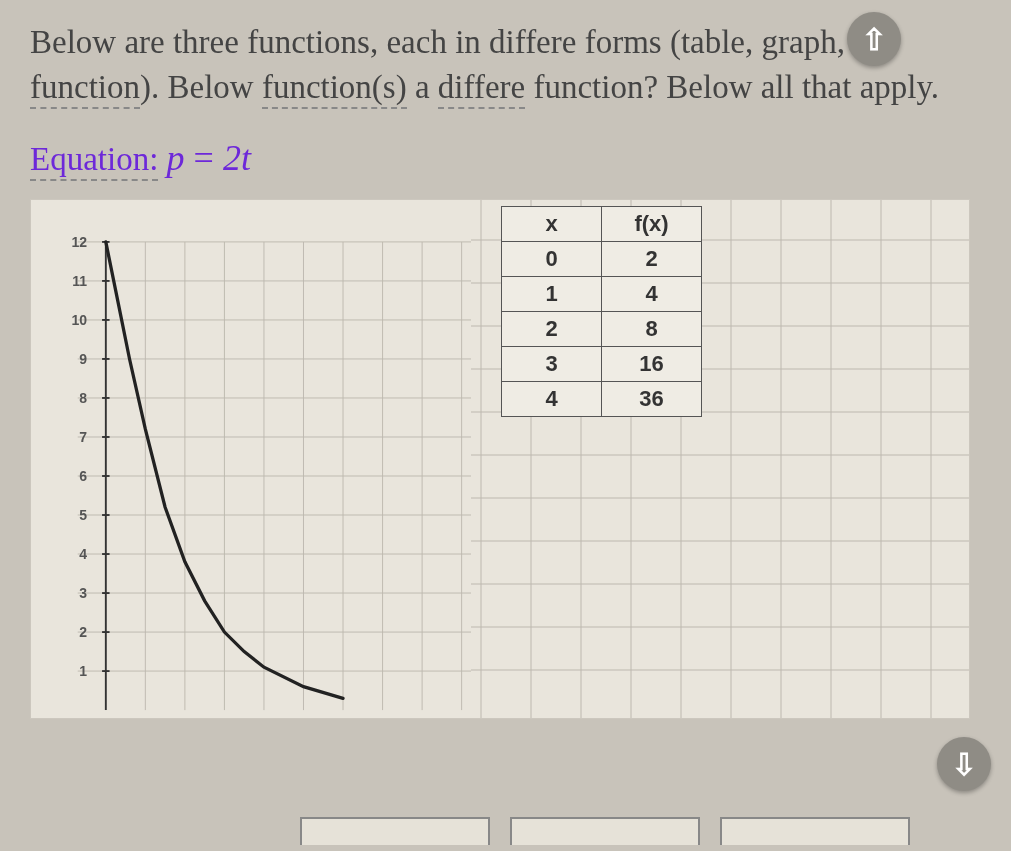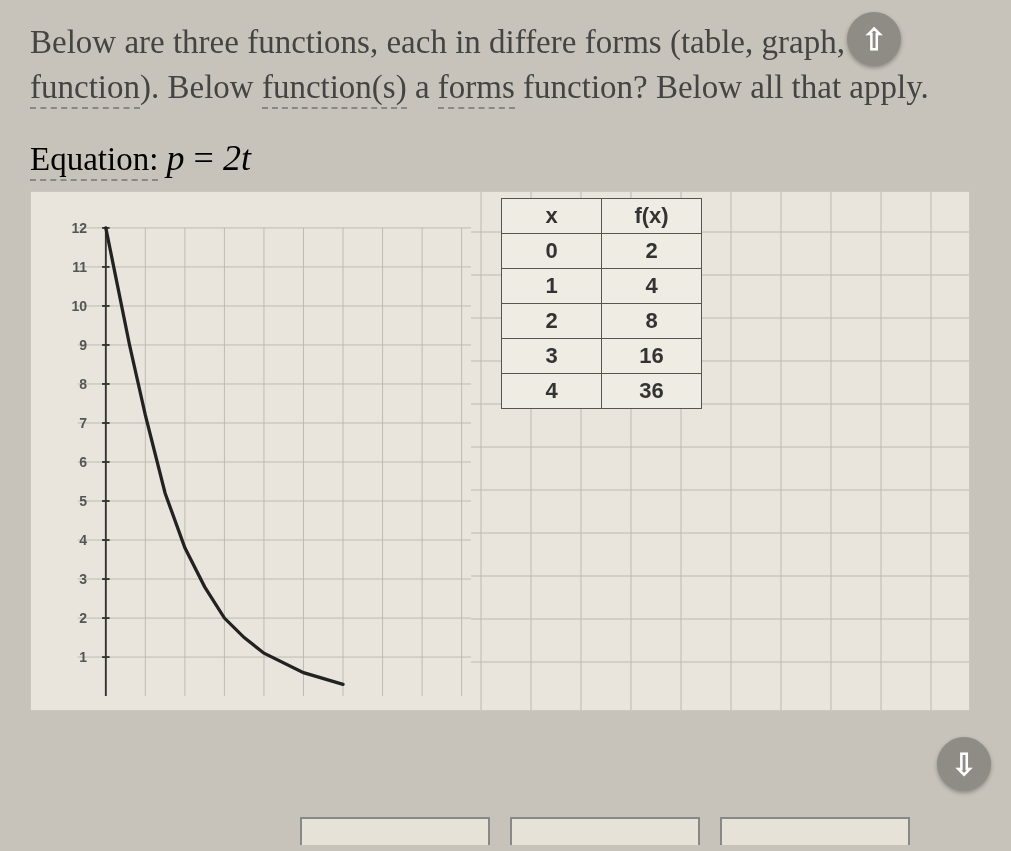--- a/index.html
+++ b/index.html
@@ -13,39 +13,39 @@
   }
   .question {
     font-size: 33px;
     line-height: 1.35;
     color: #444;
     margin-bottom: 28px;
   }
   .dunder { border-bottom: 2px dashed #888; padding-bottom: 2px; }
   .eq-label {
     font-size: 33px;
-    color: #000000;
-    margin-bottom: 12px;
+    color: #6d28d9;
+    margin-bottom: 20px;
   }
   .eq-label .lbl { border-bottom: 2px dashed #888; padding-bottom: 2px; }
   .eq-math { font-family: 'Times New Roman', serif; font-style: italic; font-size: 36px; }
   .eq-math .eq { font-style: normal; }
 
   .content-area {
     position: relative;
     width: 940px;
     height: 520px;
     background: #e9e5dc;
     border: 1px solid #ccc7be;
     overflow: hidden;
   }
 
   .chart {
     position: absolute;
-    left: 0; top: 10px;
+    left: 0; top: 16px;
     width: 440px; height: 520px; padding-left: 28px;
   }
   .chart svg { width: 100%; height: 100%; display: block; }
 
   .data-table {
     position: absolute;
     left: 470px; top: 6px;
     border-collapse: collapse;
     background: #efece4;
   }
@@ -102,21 +102,21 @@
     height: 28px;
     border: 2px solid #888;
     border-bottom: none;
     background: #e6e2d8;
   }
 </style>
 </head>
 <body>
 
 <div class="question">
-  <span>Below are three functions, each in differe</span><span> forms (table, graph, </span><span class="dunder">function</span><span>). Below </span><span class="dunder">function(s)</span><span> a </span><span class="dunder">forms</span><span> function? Below all that apply.</span>
+  <span>Below are three functions, each in differe</span><span> forms (table, graph, </span><span class="dunder">function</span><span>). Below </span><span class="dunder">function(s)</span><span> a </span><span class="dunder">differe</span><span> function? Below all that apply.</span>
 </div>
 
 <div class="eq-label">
   <span class="lbl">Equation:</span>
   <span class="eq-math">
     <span>p</span> <span class="eq">=</span> <span>2t</span>
   </span>
 </div>
 
 <div class="content-area">

